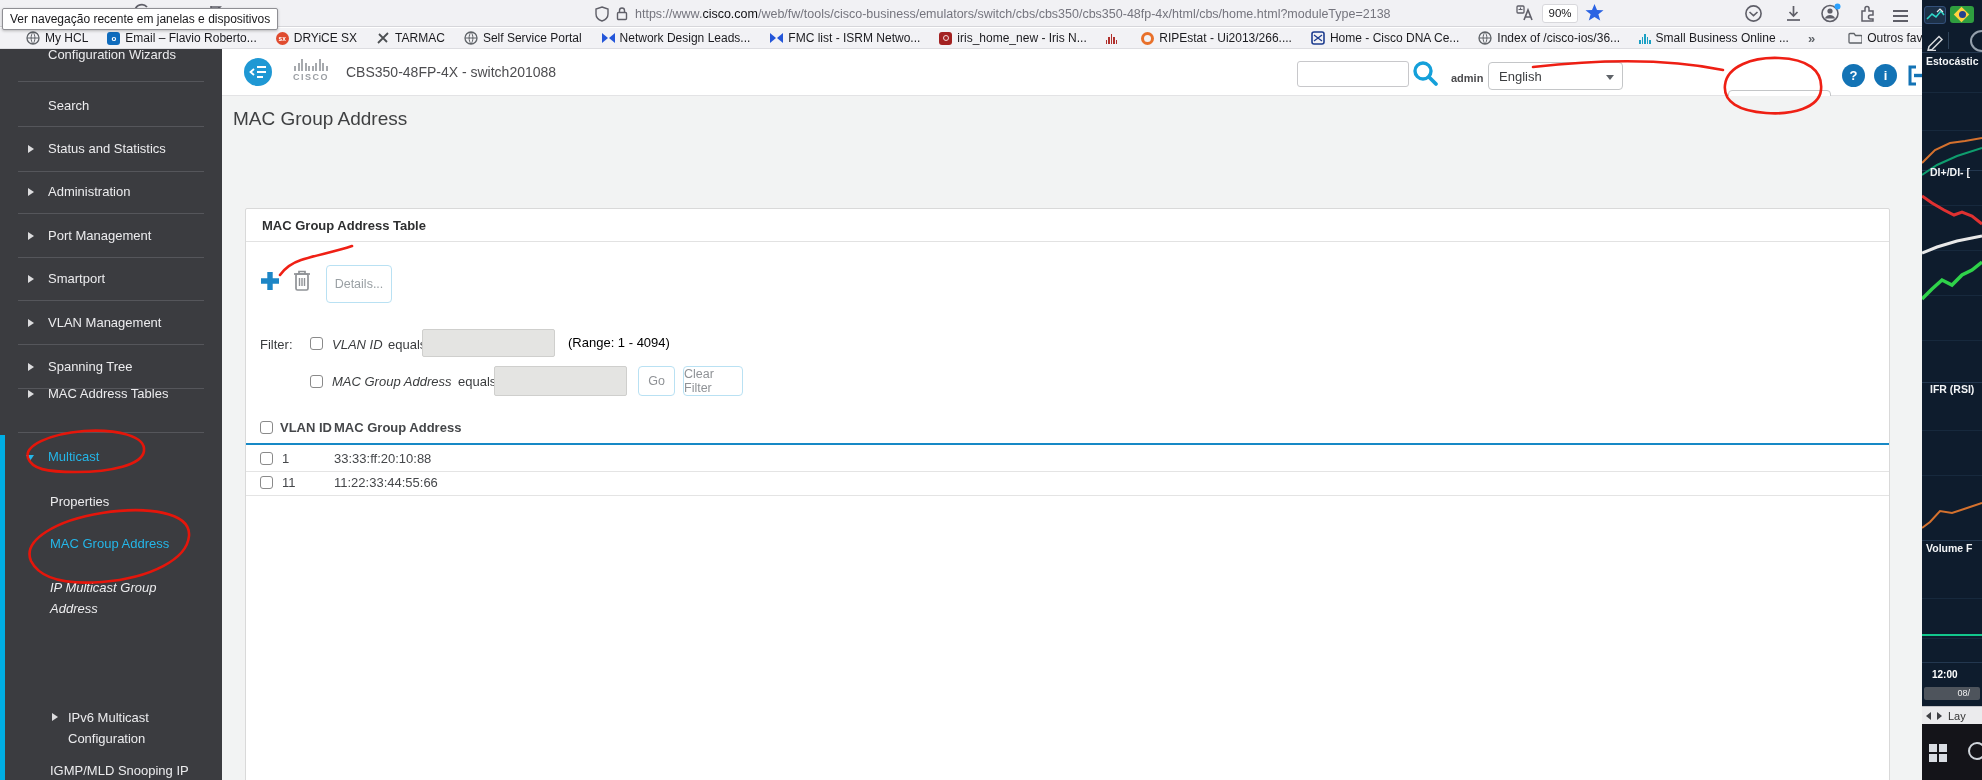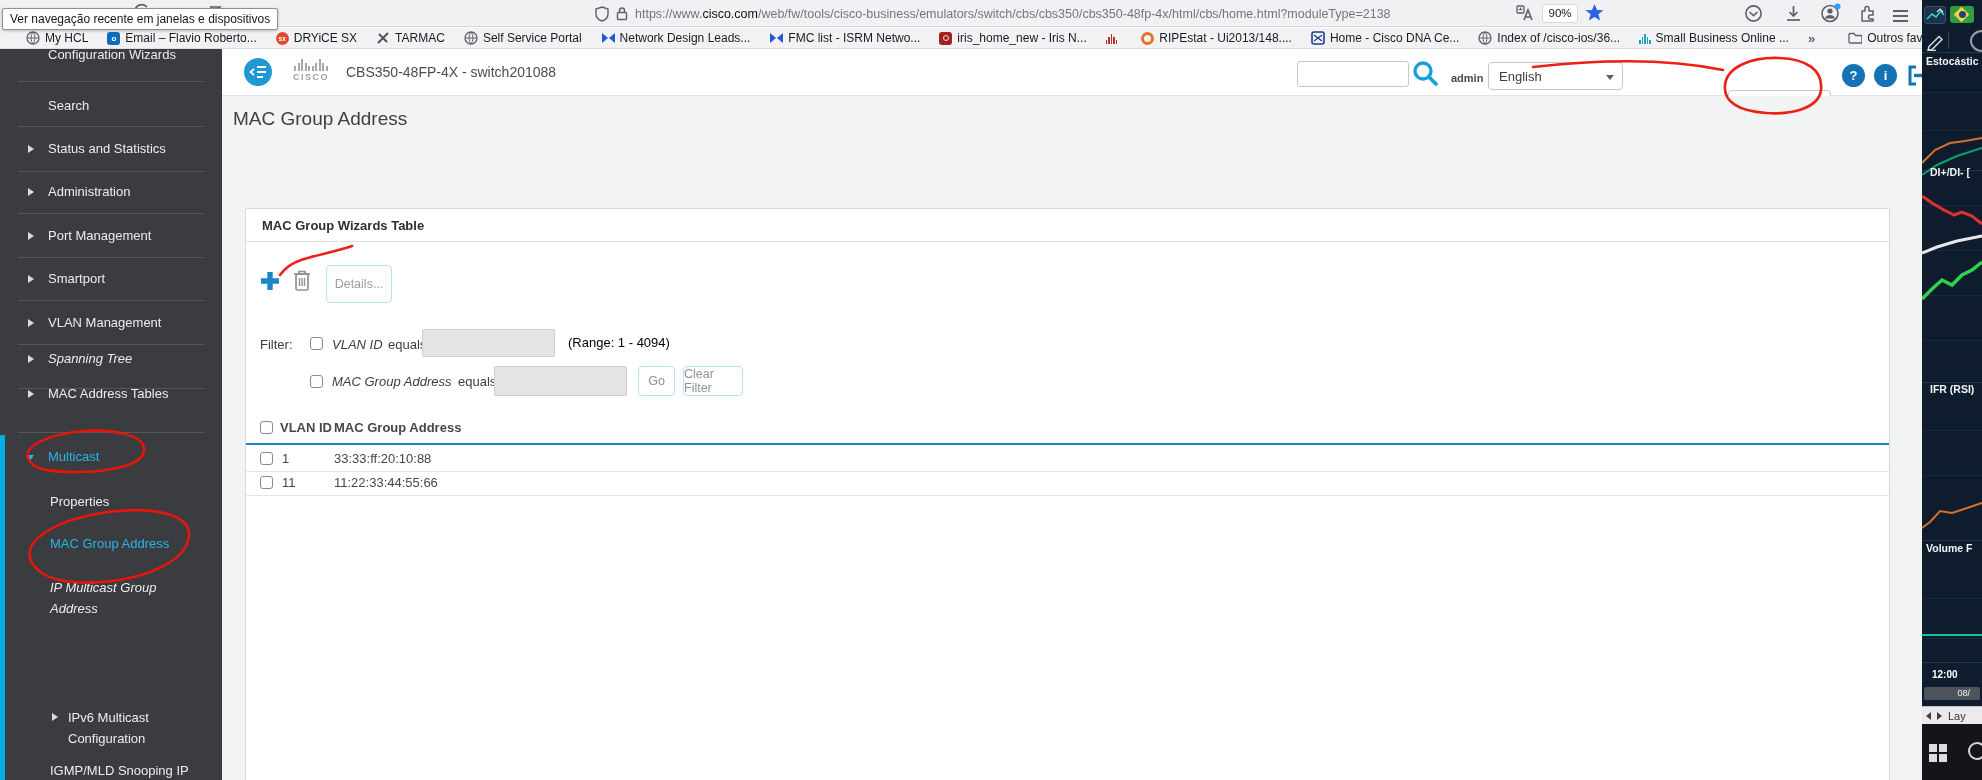--- a/index.html
+++ b/index.html
@@ -217,21 +217,21 @@
           <i style="height:4px"></i>
           <i style="height:7px"></i>
           <i style="height:10px"></i>
           <i style="height:7px"></i>
           <i style="height:4px"></i>
         </span>
       <span></span>
     </span>
     <span class="bm">
       <span style="width:13px;height:13px;border:3.5px solid #e8702a;border-radius:50%;display:inline-block;"></span>
-      <span>RIPEstat - Ui2013/148....</span>
+      <span>RIPEstat - Ui2013/266....</span>
     </span>
     <span class="bm">
       <svg class="fav" width="14" height="14">
           <rect x="1" y="1" width="12" height="12" rx="2" stroke="#1d3c8f" stroke-width="1.6" fill="none"></rect>
           <path d="M3 10L11 4M3 4l8 6" stroke="#1d3c8f" stroke-width="1.3"></path>
         </svg>
       <span>Home - Cisco DNA Ce...</span>
     </span>
     <span class="bm">
       <svg class="fav" width="14" height="14">
@@ -286,21 +286,21 @@
     <div class="sitem" style="top:220px;">
         <span class="tri"></span>
         <span class="lbl">Smartport</span>
       </div>
     <div class="ssep" style="top:251px;"></div>
     <div class="sitem" style="top:264px;">
         <span class="tri"></span>
         <span class="lbl">VLAN Management</span>
       </div>
     <div class="ssep" style="top:295px;"></div>
-    <div class="sitem" style="top:300px;font-style:italic;">
+    <div class="sitem" style="top:308px;">
         <span class="tri"></span>
         <span class="lbl">Spanning Tree</span>
       </div>
     <div class="ssep" style="top:339px;"></div>
     <div class="sitem" style="top:335px;">
         <span class="tri"></span>
         <span class="lbl">MAC Address Tables</span>
       </div>
     <div class="ssep" style="top:383px;"></div>
     <div class="activebar"></div>
@@ -374,21 +374,21 @@
       <path d="M11 4H5v17h6" stroke="#1373b5" stroke-width="3" fill="none"></path>
       <path d="M9 12.5h10" stroke="#1373b5" stroke-width="3.4"></path>
       <polygon points="17,6.5 25,12.5 17,18.5" fill="#1373b5"></polygon>
     </svg>
   </div>
 
   <div class="ab content">
     <div class="ab ptitle" style="left:11px;top:12px;">MAC Group Address</div>
 
     <div class="panel">
-      <div class="panelh">MAC Group Wizards Table</div>
+      <div class="panelh">MAC Group Address Table</div>
 
       <svg class="ab" style="left:14px;top:62px;" width="20" height="20">
         <path d="M10 1v18M1 10h18" stroke="#1d86c6" stroke-width="5.4"></path>
       </svg>
       <svg class="ab" style="left:46px;top:60px;" width="20" height="24">
         <path d="M2 5h16" stroke="#8f9296" stroke-width="1.7"></path>
         <path d="M7 5V2.5h6V5" stroke="#8f9296" stroke-width="1.7" fill="none"></path>
         <rect x="4" y="5" width="12" height="16" rx="1.5" stroke="#8f9296" stroke-width="1.7" fill="none"></rect>
         <path d="M7.5 9v8M10 9v8M12.5 9v8" stroke="#8f9296" stroke-width="1.4"></path>
       </svg>

